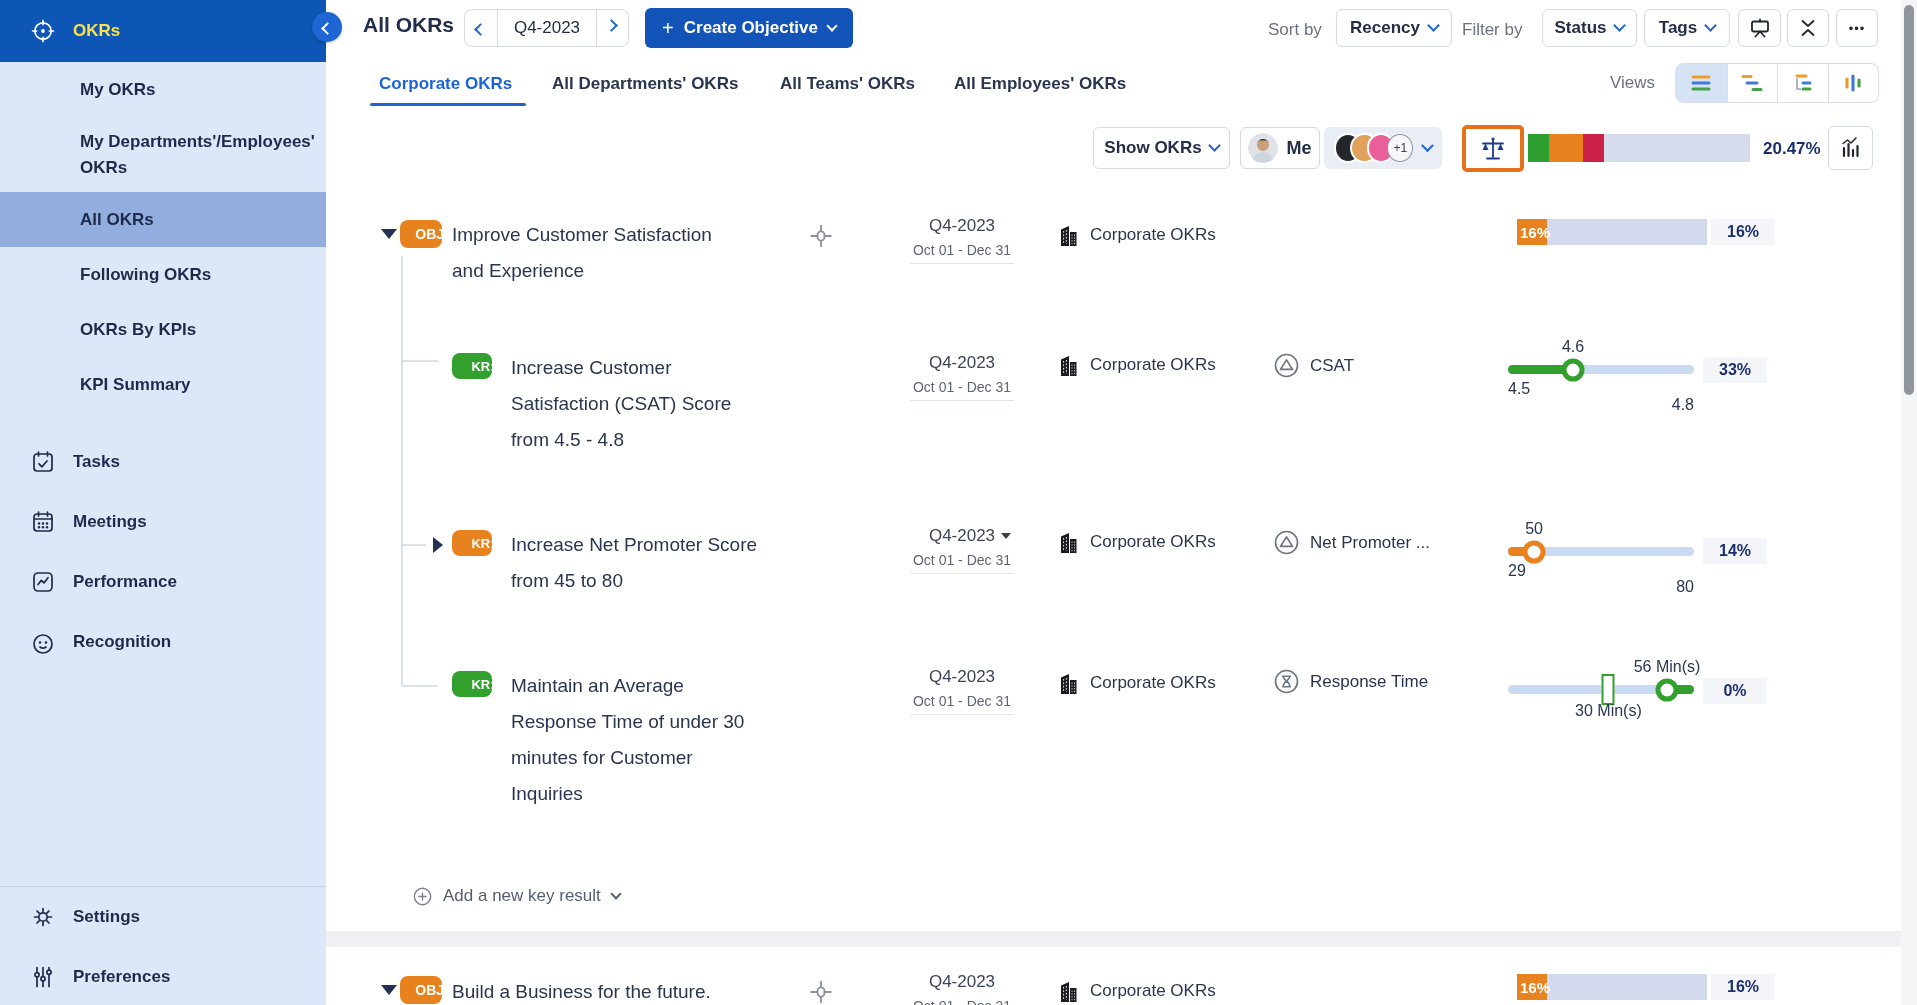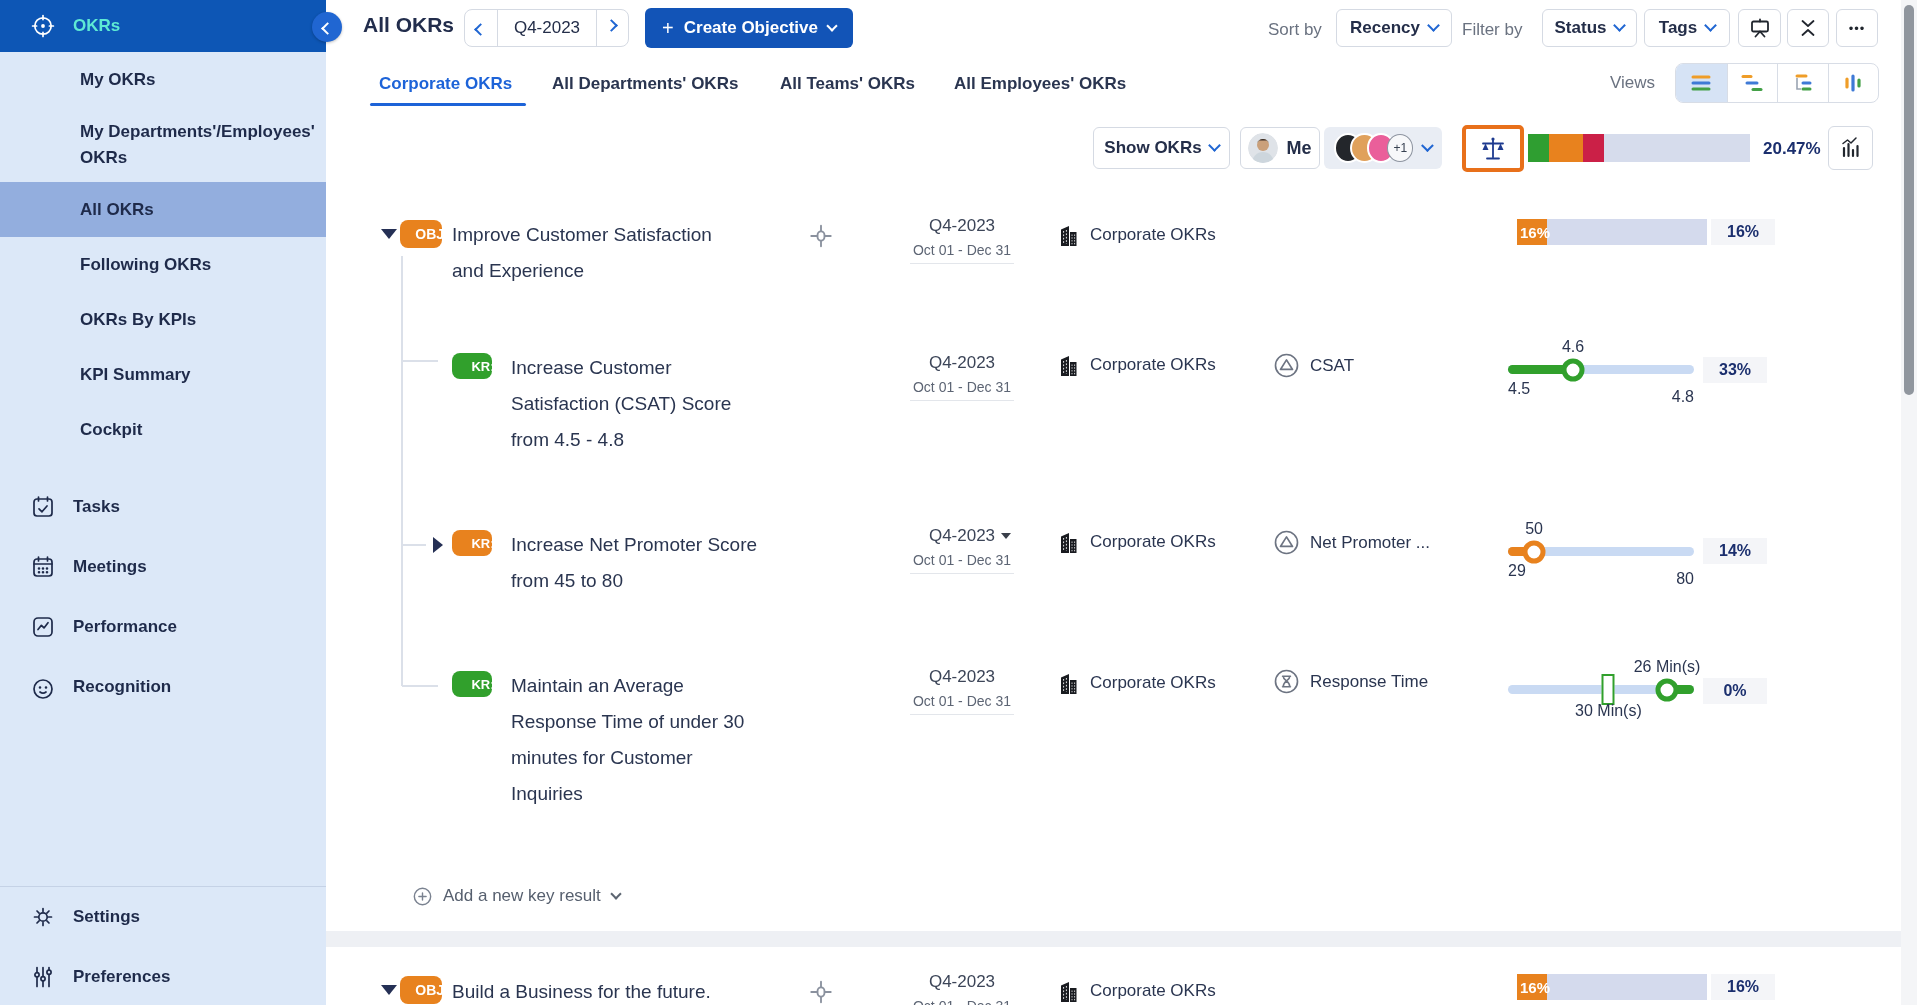--- a/index.html
+++ b/index.html
@@ -6,21 +6,21 @@
   body { font-family:"Liberation Sans", sans-serif; background:#e9ecf1; }
   .screen { position:relative; width:1917px; height:1005px; background:#fff; overflow:hidden; }
   .abs { position:absolute; }
 
   
   .sidebar { position:absolute; left:0; top:0; width:326px; height:1005px; background:#dce8f8; }
   .side-scroll { height:886px; overflow:hidden; }
   .nav-item { height:58px; display:flex; align-items:center; gap:17px; padding-left:30px;
               font-size:17px; font-weight:600; color:#1e2a4a; cursor:pointer; }
   .nav-item.h60 { height:60px; }
-  .nav-item.active { background:#0d56b5; color:#5eead4; height:52px;text-align:right; }
+  .nav-item.active { background:#0d56b5; color:#fde047; height:62px;text-align:right; }
   .sub-item { height:55px; display:flex; align-items:center; padding-left:80px;
               font-size:17px; font-weight:600; color:#1e2a4a; cursor:pointer; }
   .sub-item.two { height:75px; line-height:26px; align-items:center; padding-right:6px;justify-content:flex-end; }
   .sub-item.active-sub { background:#93aede; }
   .grp-gap { height:20px; }
   .side-divider { position:absolute; left:0; top:886px; width:326px; height:1px; background:#c5d2e6; }
   .side-footer { position:absolute; left:0; top:887px; width:326px; }
   .side-footer .nav-item { height:60px; }
   .sic { width:26px; height:26px; flex:0 0 26px; stroke:#1e2a4a; fill:none; stroke-width:1.7;
          stroke-linecap:round; stroke-linejoin:round; }
@@ -102,21 +102,21 @@
           display:flex; align-items:center; justify-content:center; }
   .slider { width:186px; height:74px; }
   .s-track { position:absolute; left:0; right:0; top:29px; height:9px; border-radius:6px; background:#c9daf3; }
   .s-fill { position:absolute; left:0; top:0; height:100%; border-radius:6px; }
   .s-fill-right { position:absolute; right:0; top:0; height:100%; border-radius:6px; background:#31a02c; }
   .s-thumb { position:absolute; top:50%; width:23px; height:23px; border-radius:50%; background:#fff;
              transform:translate(-50%,-50%); border:5.5px solid #31a02c; cursor:grab; }
   .s-thumb.o { border-color:#e8821e; }
   .s-val { position:absolute; top:2px; transform:translateX(-50%); font-size:16px; color:#2a3550; white-space:nowrap; }
   .s-min { position:absolute; left:0; top:44px; font-size:16px; color:#2a3550; }
-  .s-max { position:absolute; right:0; top:52px; font-size:16px; color:#2a3550; }
+  .s-max { position:absolute; right:0; top:60px; font-size:16px; color:#2a3550; }
   .s-marker { position:absolute; top:-11px; width:13px; height:31px; border:2px solid #31a02c; background:#fff;
               transform:translateX(-50%); }
   .s-target { position:absolute; top:46px; transform:translateX(-50%); font-size:16px; color:#2a3550; white-space:nowrap; }
   .connector { position:absolute; background:#dbe0e9; }
   .addkr { display:flex; align-items:center; gap:11px; font-size:17px; color:#565f6e; font-weight:500; cursor:pointer; }
   .band { position:absolute; left:0; width:1575px; height:16px; background:#eef0f4; }
 
   .sb-track { position:absolute; left:1901px; top:0; width:16px; height:1005px; background:#f4f5f7; }
   .sb-thumb { position:absolute; left:1904px; top:5px; width:10px; height:390px; background:#90969e; border-radius:5px; cursor:grab; }
 
@@ -147,23 +147,20 @@
           <span>All OKRs</span>
         </div>
       <div class="sub-item">
           <span>Following OKRs</span>
         </div>
       <div class="sub-item">
           <span>OKRs By KPIs</span>
         </div>
       <div class="sub-item">
           <span>KPI Summary</span>
-        </div>
-      <div class="sub-item">
-          <span>Cockpit</span>
         </div>
       <div class="grp-gap"></div>
       <div class="nav-item h60">
         <svg class="sic" viewBox="0 0 26 26">
             <rect x="4" y="5" width="18" height="17" rx="3"></rect>
             <path d="M8.5 3 v4 M17.5 3 v4 M9 14.8 l3 3 5 -5.8"></path>
           </svg>
         <span>Tasks</span>
       </div>
       <div class="nav-item h60">
@@ -471,21 +468,21 @@
     <div class="abs kpi" style="left:947px; top:668px;">
       <svg width="27" height="27" viewBox="0 0 26 26">
           <circle cx="13" cy="13" r="10.6" stroke="#6d7482" stroke-width="1.6" fill="none"></circle>
           <g stroke="#6d7482" stroke-width="1.5" fill="none" stroke-linecap="round">
             <path d="M9.2 8 h7.6 M9.2 18 h7.6 M9.8 8 c0 4.2 6.4 4.4 6.4 10 M16.2 8 c0 4.2 -6.4 4.4 -6.4 10"></path>
           </g>
         </svg>
       <span>Response Time</span>
     </div>
     <div class="abs slider" style="left:1182px; top:656px;">
-      <div class="s-val" style="left: 85.5%;">26 Min(s)</div>
+      <div class="s-val" style="left: 85.5%;">56 Min(s)</div>
       <div class="s-track">
         <div class="s-fill-right" style="width: 14.5%;"></div>
         <div class="s-marker" style="left: 54%;"></div>
         <div class="s-thumb" style="left: 85.5%;"></div>
       </div>
       <div class="s-target" style="left: 54%;">30 Min(s)</div>
     </div>
     <div class="abs pctb" style="left:1377px; top:678px;">0%</div>
 
     <div class="abs addkr" style="left:87px; top:886px;">

